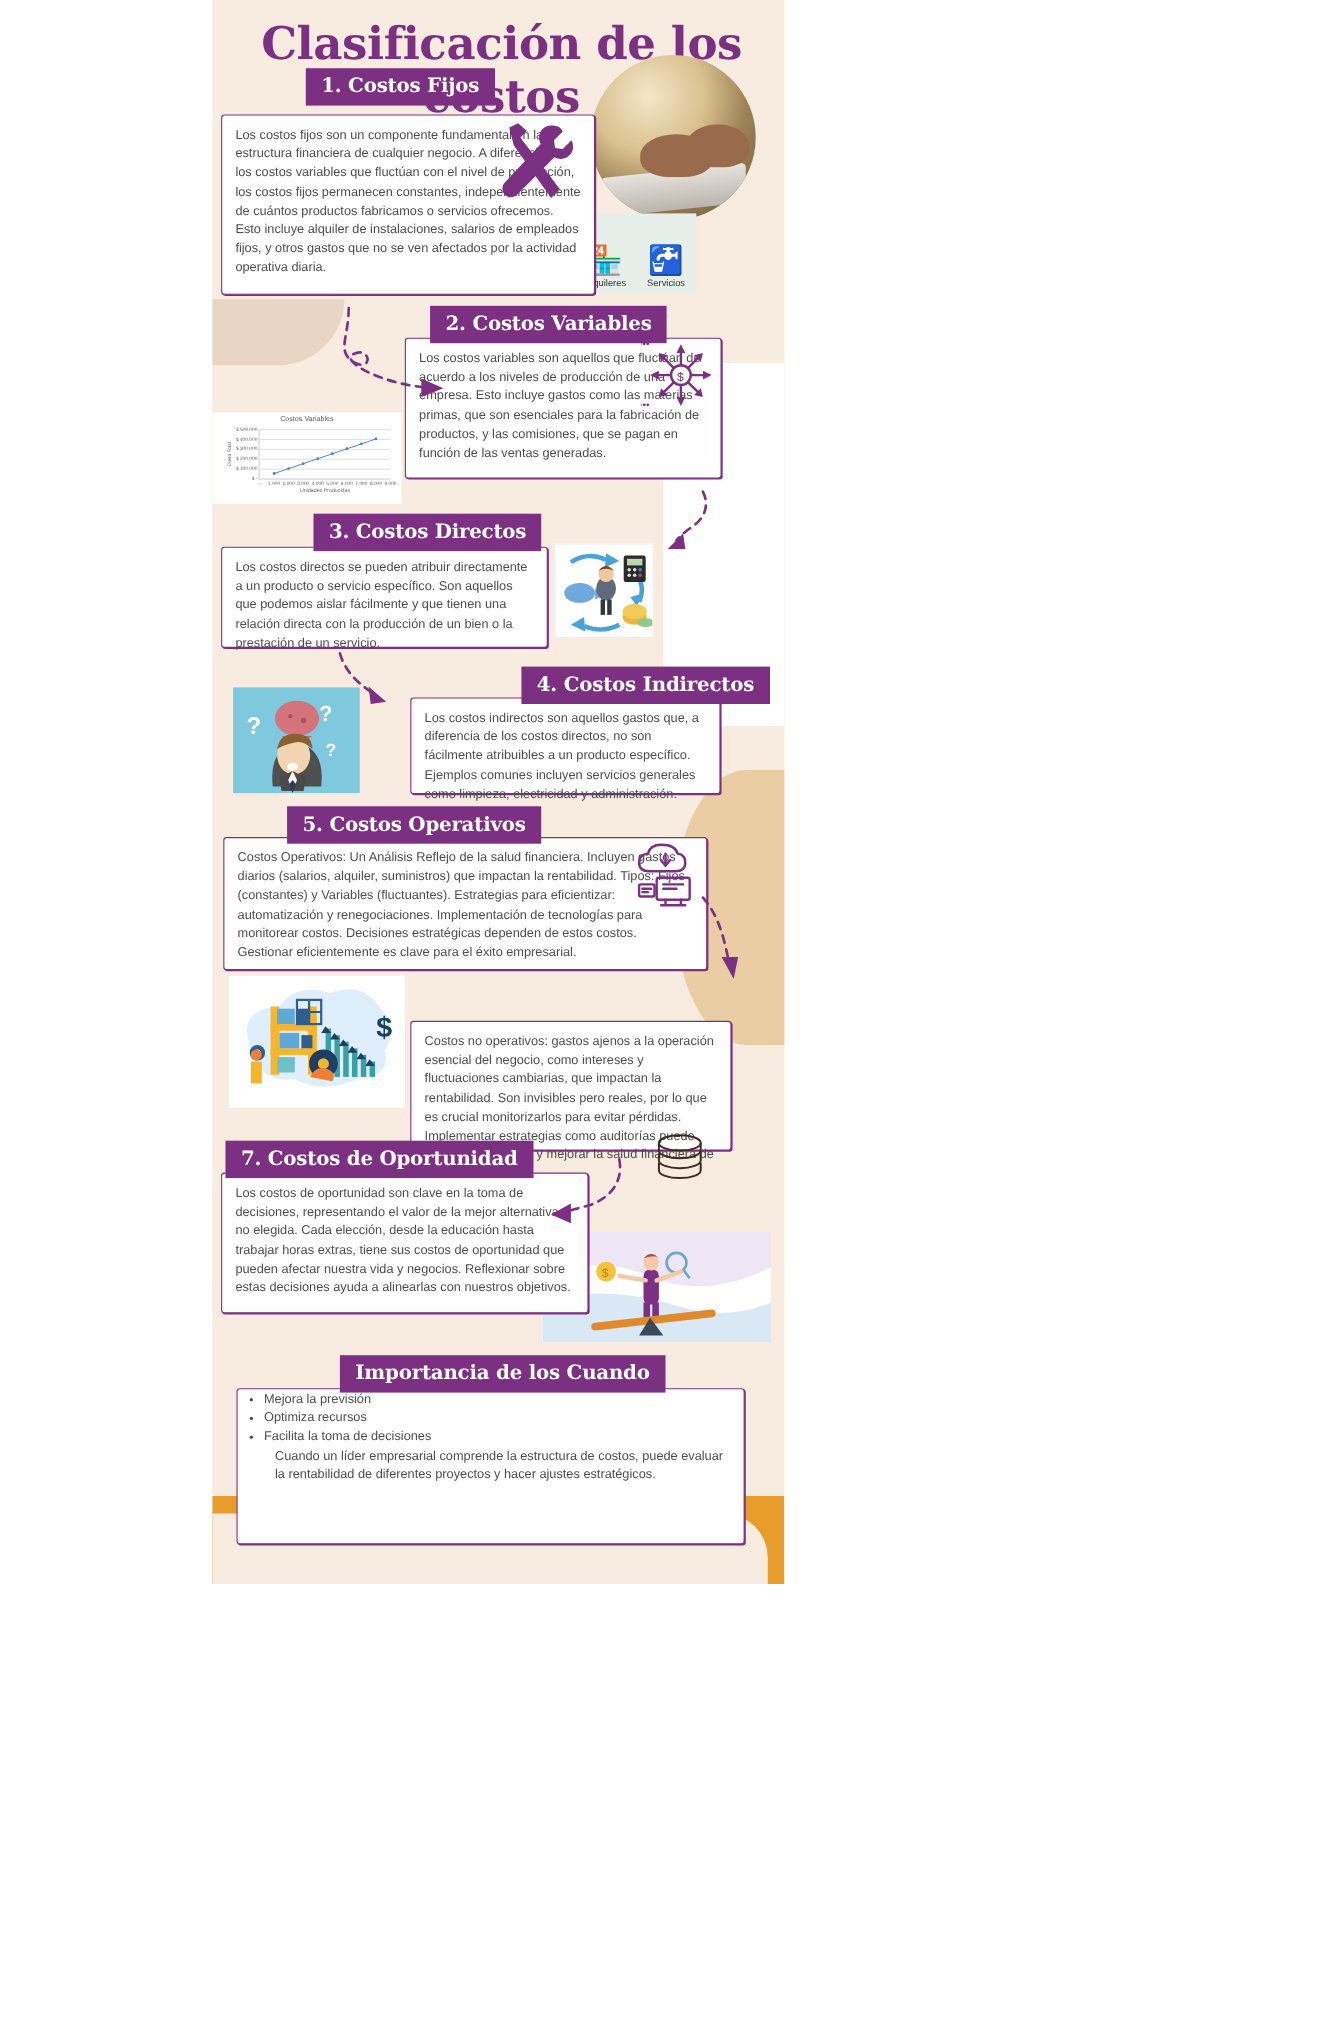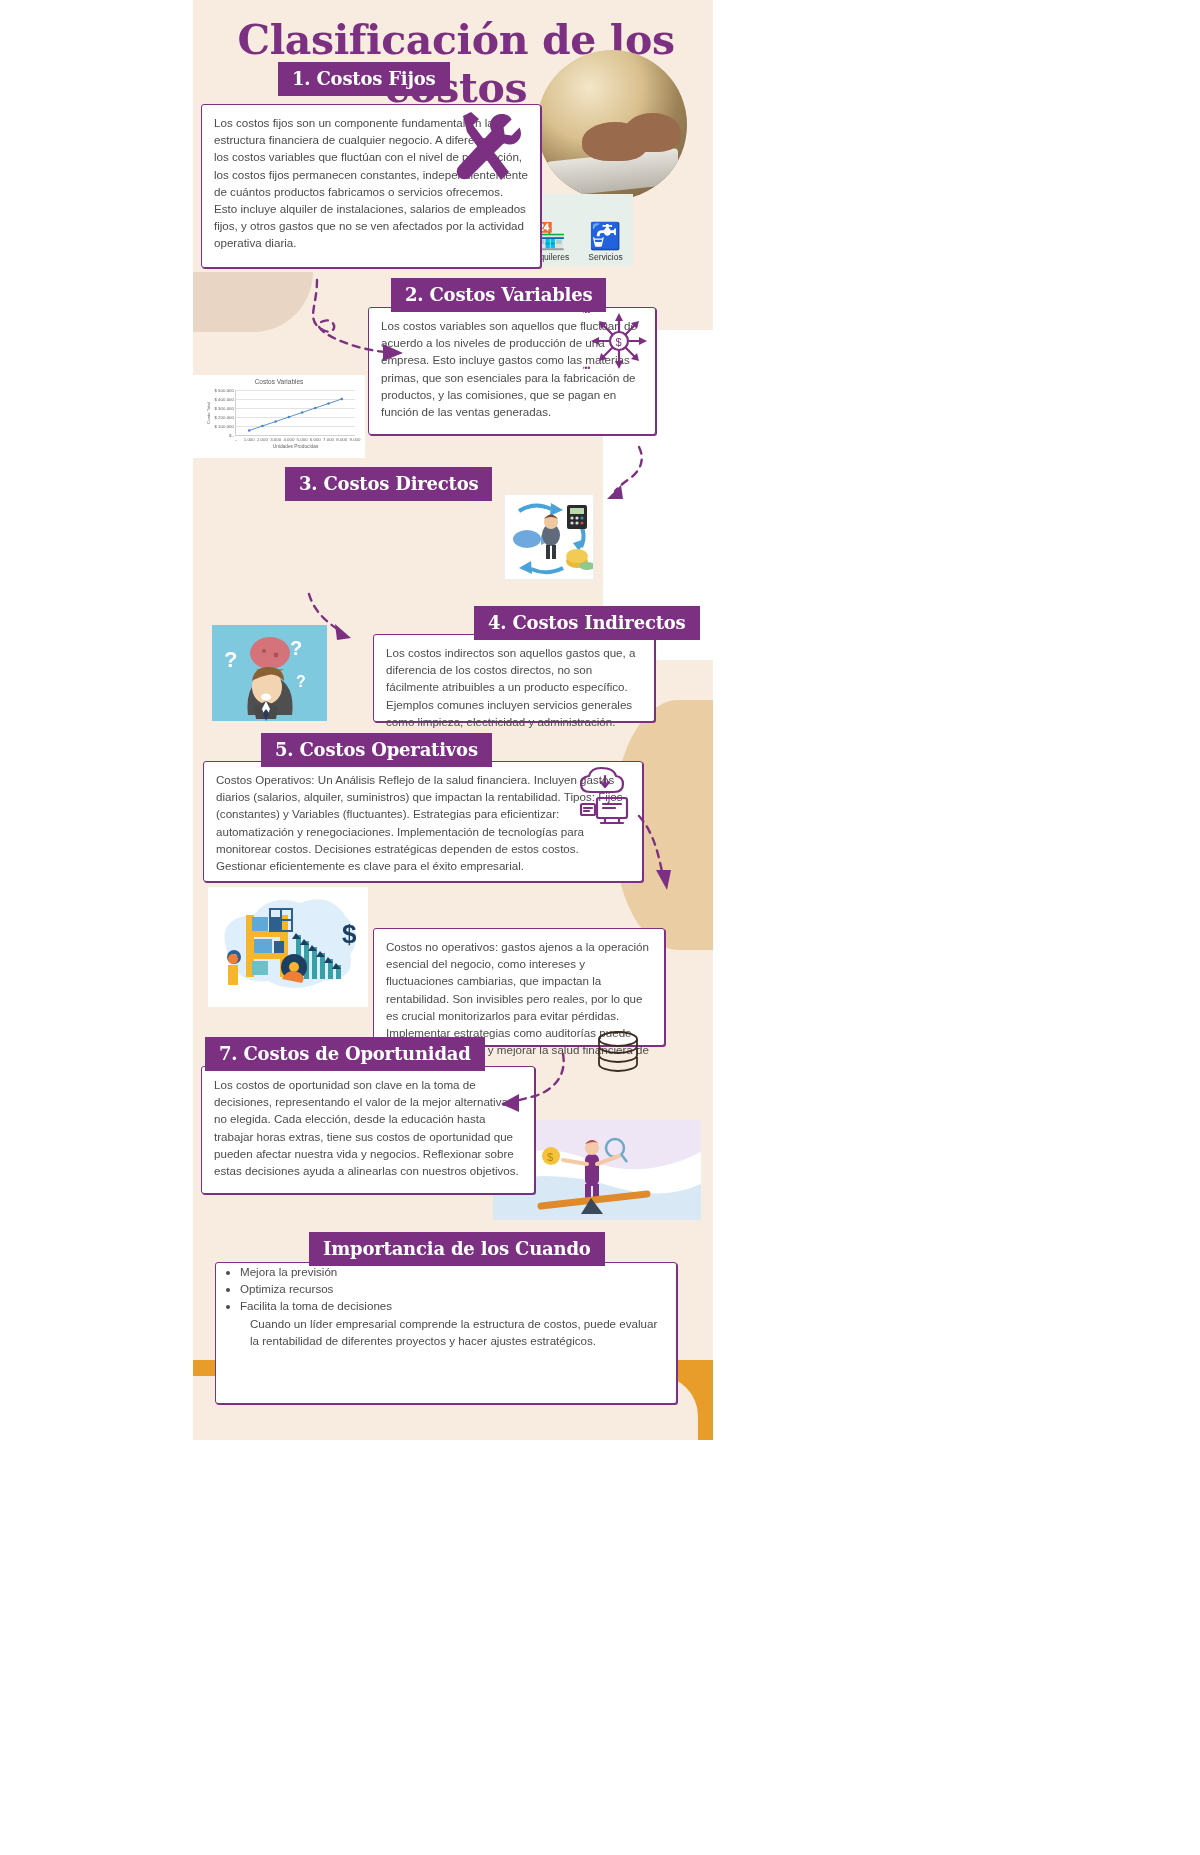--- a/index.html
+++ b/index.html
@@ -326,20 +326,23 @@
         </div>
     </div>
 
     <svg class="arrow-svg" style="left:408px; top:445px;" width="80" height="70" viewBox="0 0 80 70">
       <path d="M38 2 C44 14 40 26 28 34 C22 38 18 42 14 46" fill="none" stroke="#7c3081" stroke-width="2.4" stroke-dasharray="7 6" stroke-linecap="round"></path>
       <polygon points="20,40 6,54 22,54" fill="#7c3081"></polygon>
     </svg>
 
     <div class="ribbon" style="left:92px; top:467px;">3. Costos Directos</div>
 
+    <div class="card" style="left:8px; top:497px; width:297px; height:92px;">
+      <p>Los costos directos se pueden atribuir directamente a un producto o servicio específico. Son aquellos que podemos aislar fácilmente y que tienen una relación directa con la producción de un bien o la prestación de un servicio.</p>
+    </div>
 
     <div class="illus" style="left:311px; top:494px; width:90px; height:86px; border:1px solid #eee;">
       <svg width="90" height="86" viewBox="0 0 90 86">
         <rect width="90" height="86" fill="#ffffff"></rect>
         <path d="M14 16 q16 -10 32 -2" stroke="#4aa3d8" stroke-width="4" fill="none"></path>
         <polygon points="46,8 58,15 45,21" fill="#4aa3d8"></polygon>
         <path d="M74 26 q8 14 2 26" stroke="#4aa3d8" stroke-width="4" fill="none"></path>
         <polygon points="74,56 80,44 68,48" fill="#4aa3d8"></polygon>
         <path d="M58 73 q-16 8 -32 1" stroke="#4aa3d8" stroke-width="4" fill="none"></path>
         <polygon points="26,66 14,73 27,79" fill="#4aa3d8"></polygon>

